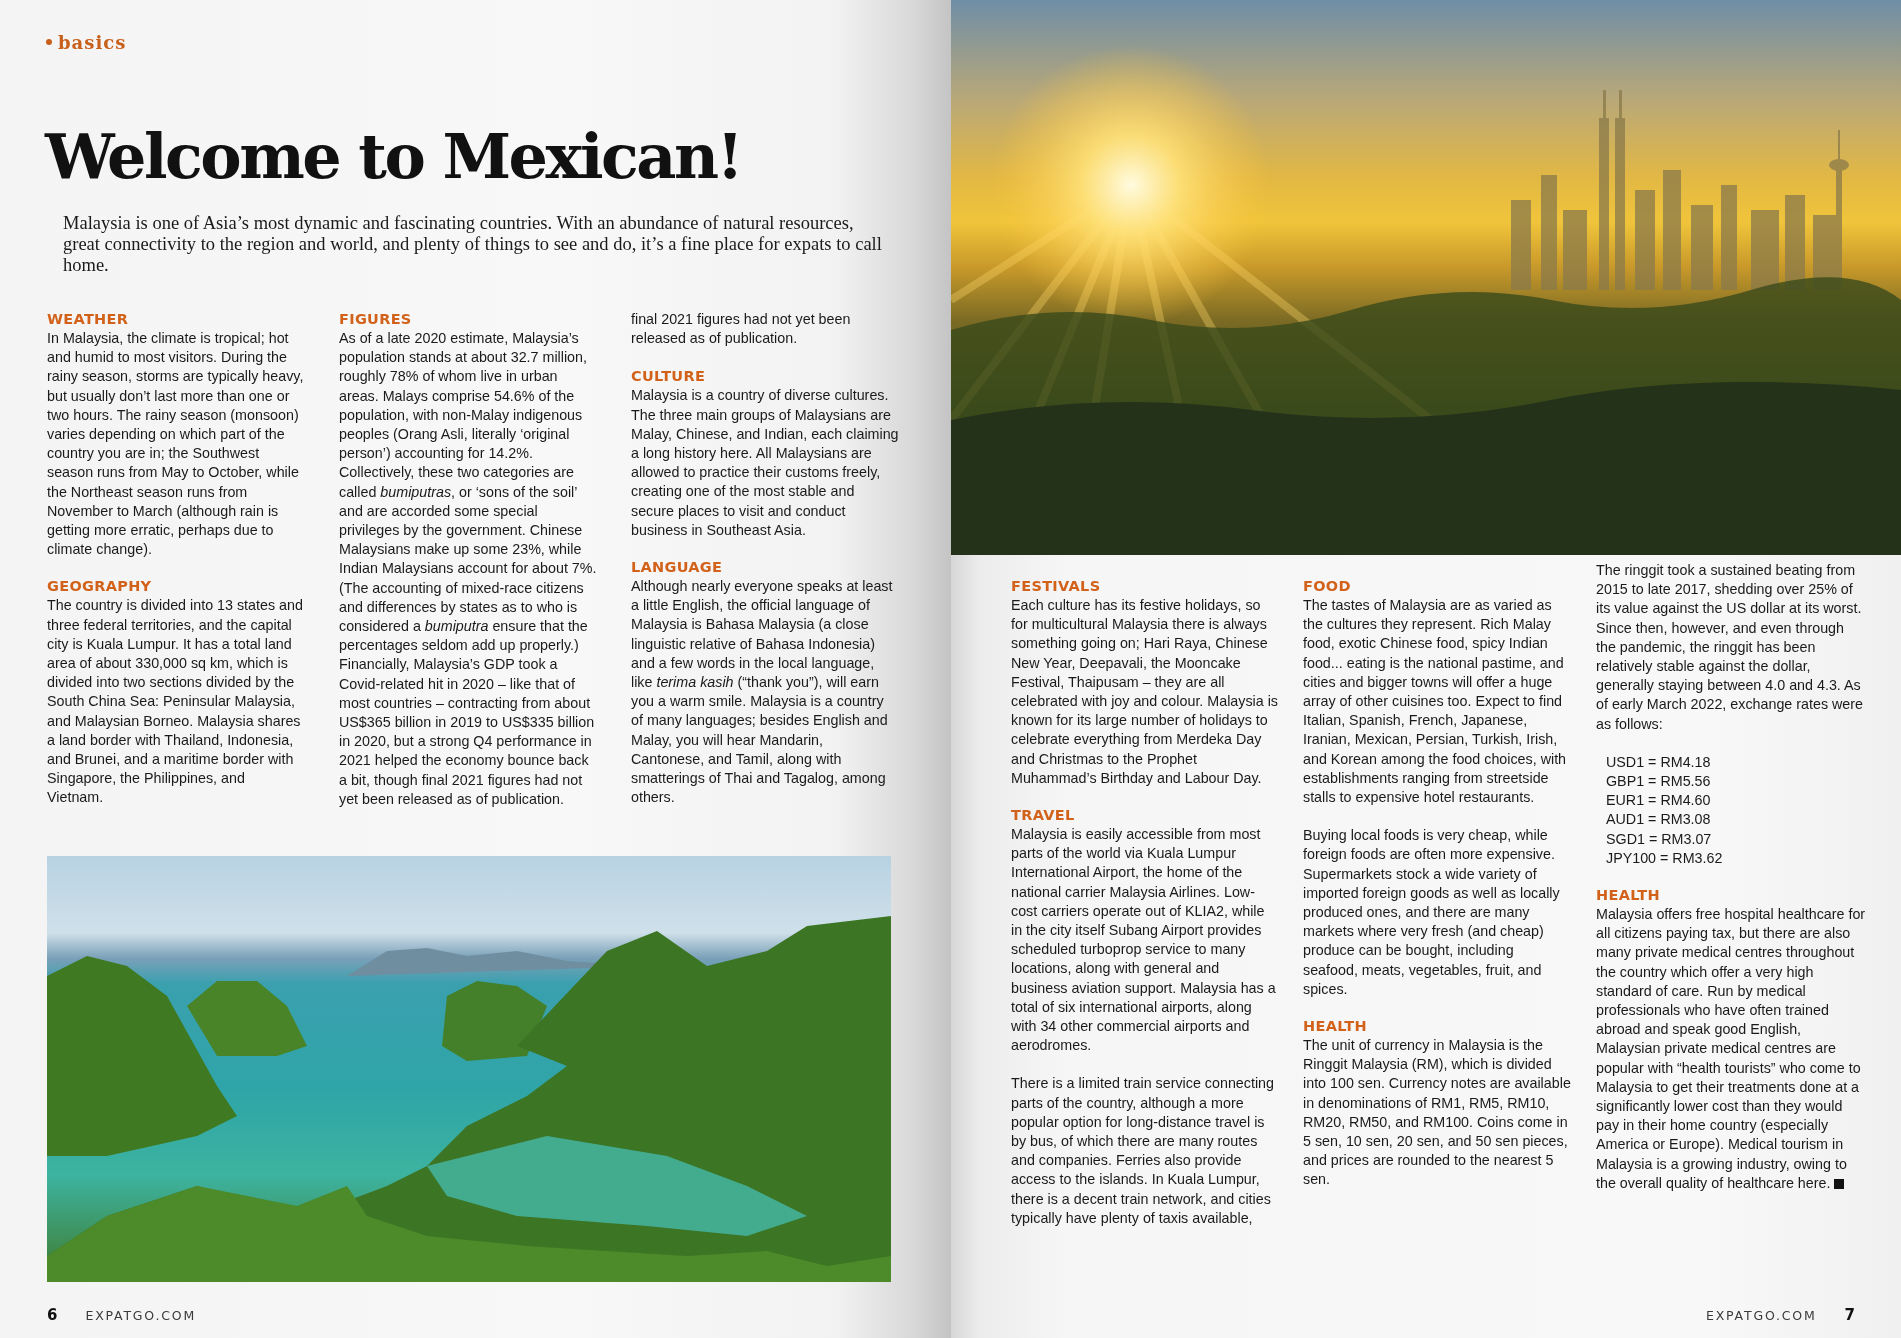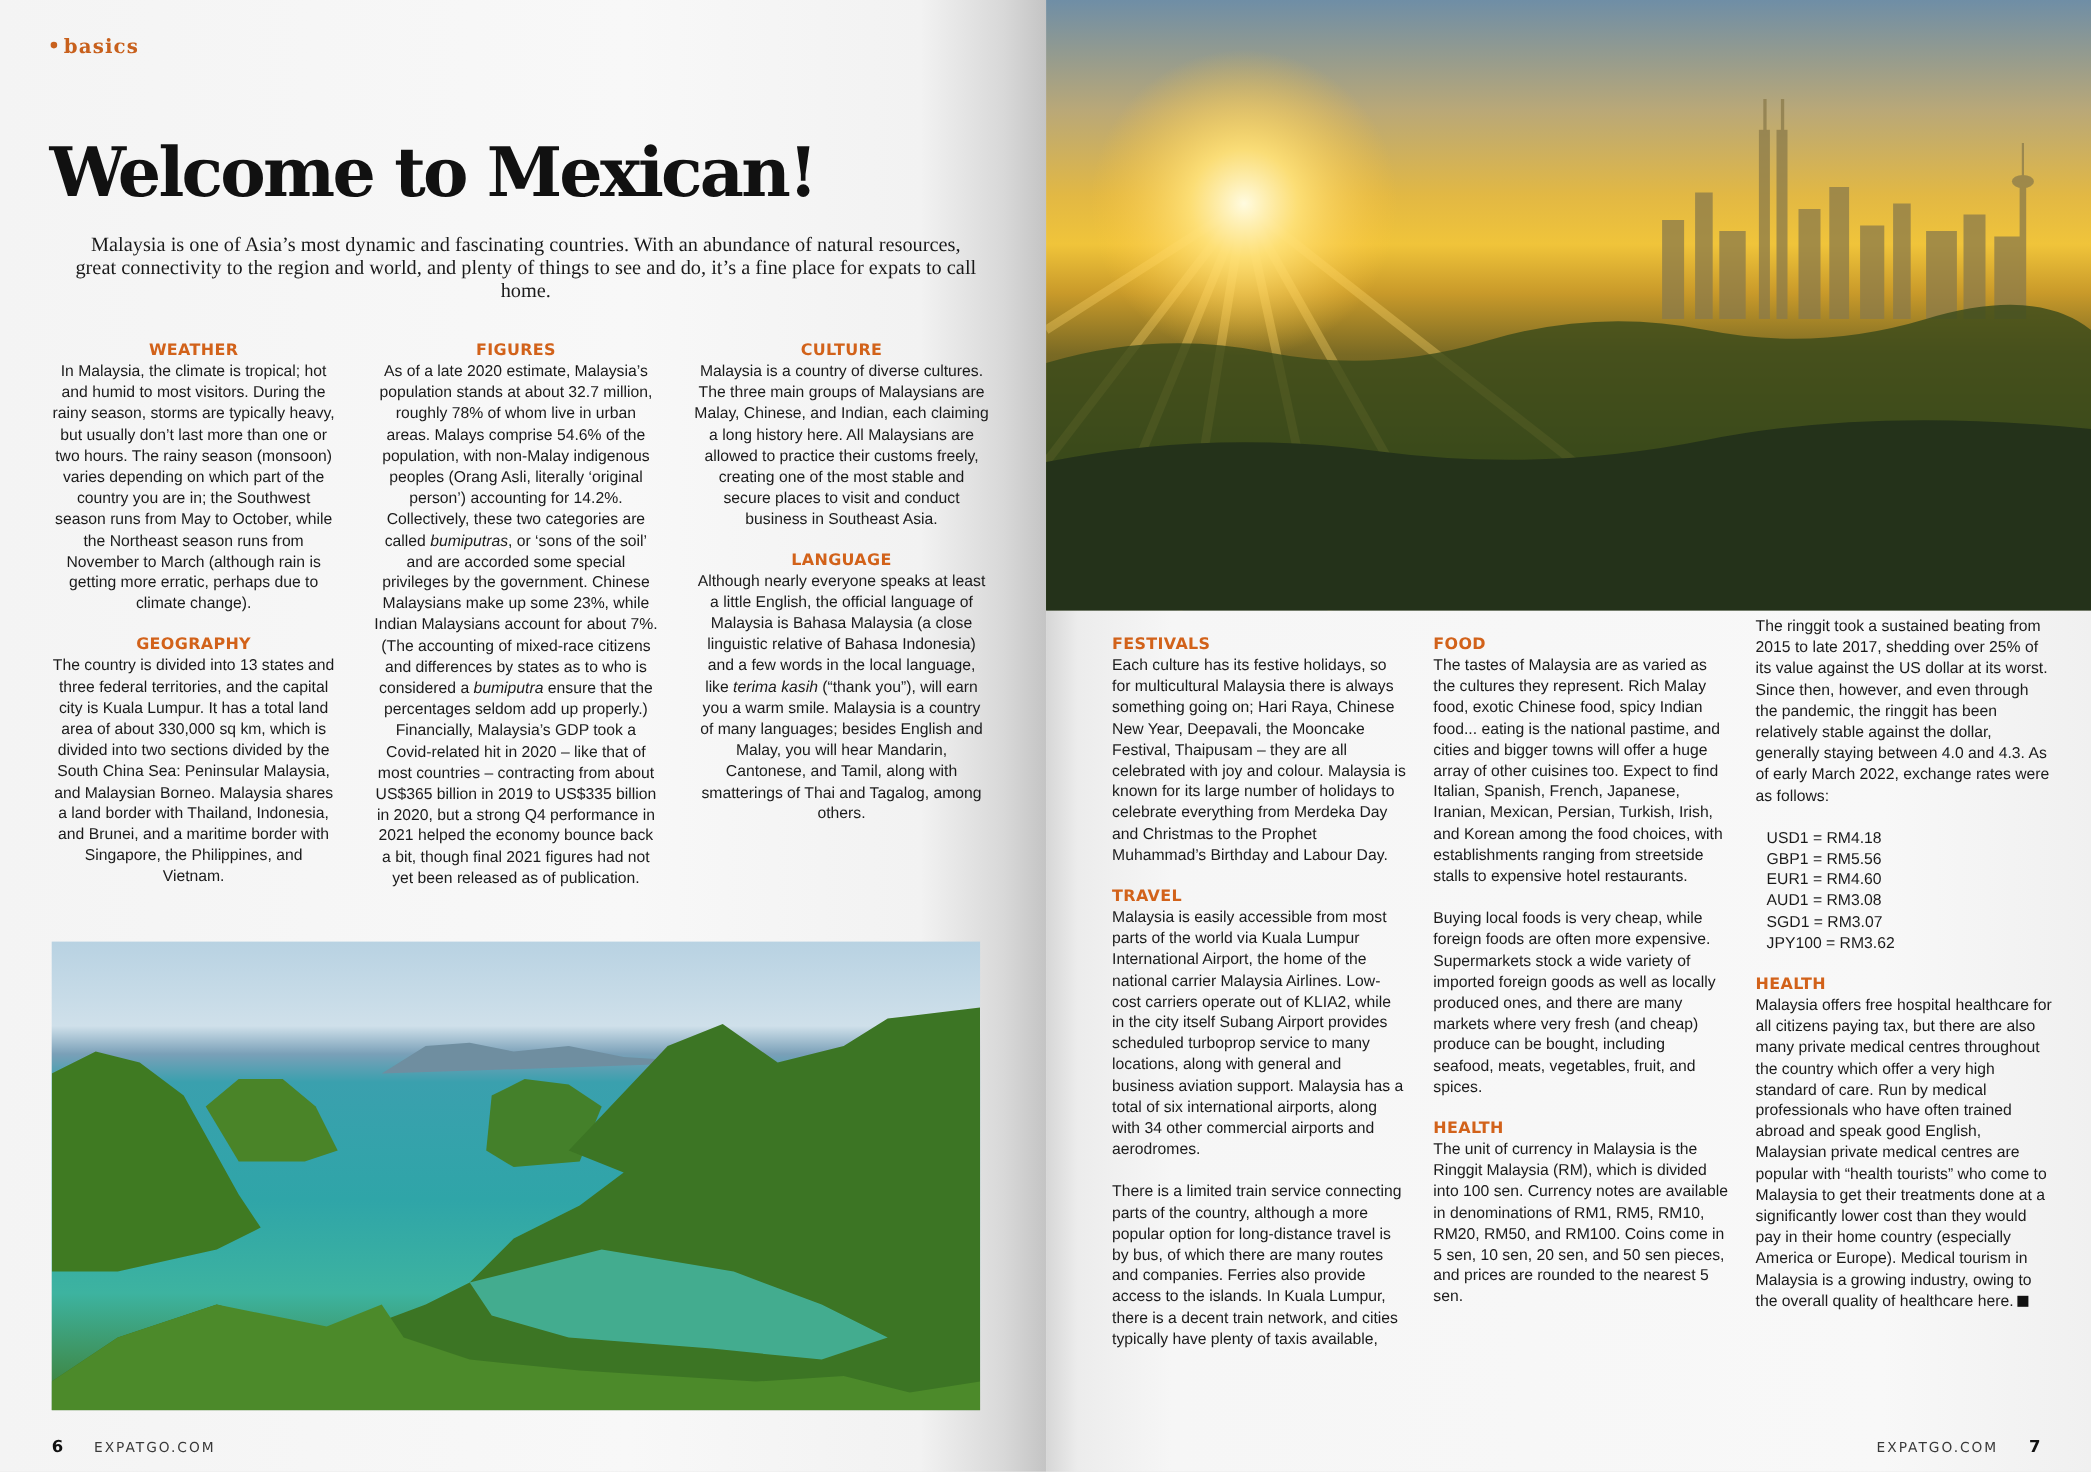--- a/index.html
+++ b/index.html
@@ -1,21 +1,21 @@
 <!DOCTYPE html>
 <html><head>
 <meta charset="utf-8">
 <style>
   * { box-sizing: border-box; margin: 0; padding: 0; }
   html, body { width: 1901px; height: 1338px; overflow: hidden; background: #eaeaea; }
   body { position: relative; font-family: "DejaVu Sans", sans-serif; color: #1c1c1c; }
 
   .page { position: absolute; top: 0; height: 1338px; }
   .page-left { left: 0; width: 951px;
-    background: linear-gradient(to right, #f4f4f4 0%, #f8f8f8 60%, #f2f2f2 88%, #d8d8d8 96%, #c4c4c4 100%); text-align: center; }
+    background: linear-gradient(to right, #f4f4f4 0%, #f8f8f8 60%, #f2f2f2 88%, #d8d8d8 96%, #c4c4c4 100%); }
   .page-right { left: 951px; width: 950px;
     background: linear-gradient(to right, #d6d6d6 0%, #ececec 3%, #f6f6f6 12%, #f8f8f8 80%, #f0f0f0 100%); }
 
   .section-tag { position: absolute; left: 46px; top: 32px; font-family: "DejaVu Serif", serif;
     font-weight: bold; font-size: 18px; letter-spacing: 1px; color: #c8601c; }
   .section-tag .dot { display: inline-block; width: 6px; height: 6px; border-radius: 50%;
     background: #c8601c; vertical-align: middle; margin-right: 6px; position: relative; top: -2px; }
 
   .main-title { position: absolute; left: 45px; top: 126px; font-family: "DejaVu Serif", serif;
     font-weight: bold; font-size: 62px; letter-spacing: -2.5px; color: #111; line-height: 1; }
@@ -69,20 +69,21 @@
       <p class="tight">The country is divided into 13 states and three federal territories, and the capital city is Kuala Lumpur. It has a total land area of about 330,000 sq km, which is divided into two sections divided by the South China Sea: Peninsular Malaysia, and Malaysian Borneo. Malaysia shares a land border with Thailand, Indonesia, and Brunei, and a maritime border with Singapore, the Philippines, and Vietnam.</p>
     </div>
   </div>
 
   <div class="col" style="left:339px; top:310px; width:260px; height:518px; overflow:hidden;">
     <h3>FIGURES</h3>
     <p class="tight"><span>As of a late 2020 estimate, Malaysia’s population stands at about 32.7 million, roughly 78% of whom live in urban areas. Malays comprise 54.6% of the population, with non-Malay indigenous peoples (Orang Asli, literally ‘original person’) accounting for 14.2%. Collectively, these two categories are called </span><em>bumiputras</em><span>, or ‘sons of the soil’ and are accorded some special privileges by the government. Chinese Malaysians make up some 23%, while Indian Malaysians account for about 7%. (The accounting of mixed-race citizens and differences by states as to who is considered a </span><em>bumiputra</em><span> ensure that the percentages seldom add up properly.) Financially, Malaysia’s GDP took a Covid-related hit in 2020 – like that of most countries – contracting from about US$365 billion in 2019 to US$335 billion in 2020, but a strong Q4 performance in 2021 helped the economy bounce back a bit, though final 2021 figures had not yet been released as of publication.</span></p>
   </div>
 
   <div class="col" style="left:631px; top:310px; width:268px;">
+    <p>final 2021 figures had not yet been released as of publication.</p>
     <div class="block">
       <h3>CULTURE</h3>
       <p class="tight">Malaysia is a country of diverse cultures. The three main groups of Malaysians are Malay, Chinese, and Indian, each claiming a long history here. All Malaysians are allowed to practice their customs freely, creating one of the most stable and secure places to visit and conduct business in Southeast Asia.</p>
     </div>
     <div class="block">
       <h3>LANGUAGE</h3>
       <p class="tight"><span>Although nearly everyone speaks at least a little English, the official language of Malaysia is Bahasa Malaysia (a close linguistic relative of Bahasa Indonesia) and a few words in the local language, like </span><em>terima kasih</em><span> (“thank you”), will earn you a warm smile. Malaysia is a country of many languages; besides English and Malay, you will hear Mandarin, Cantonese, and Tamil, along with smatterings of Thai and Tagalog, among others.</span></p>
     </div>
   </div>
 

